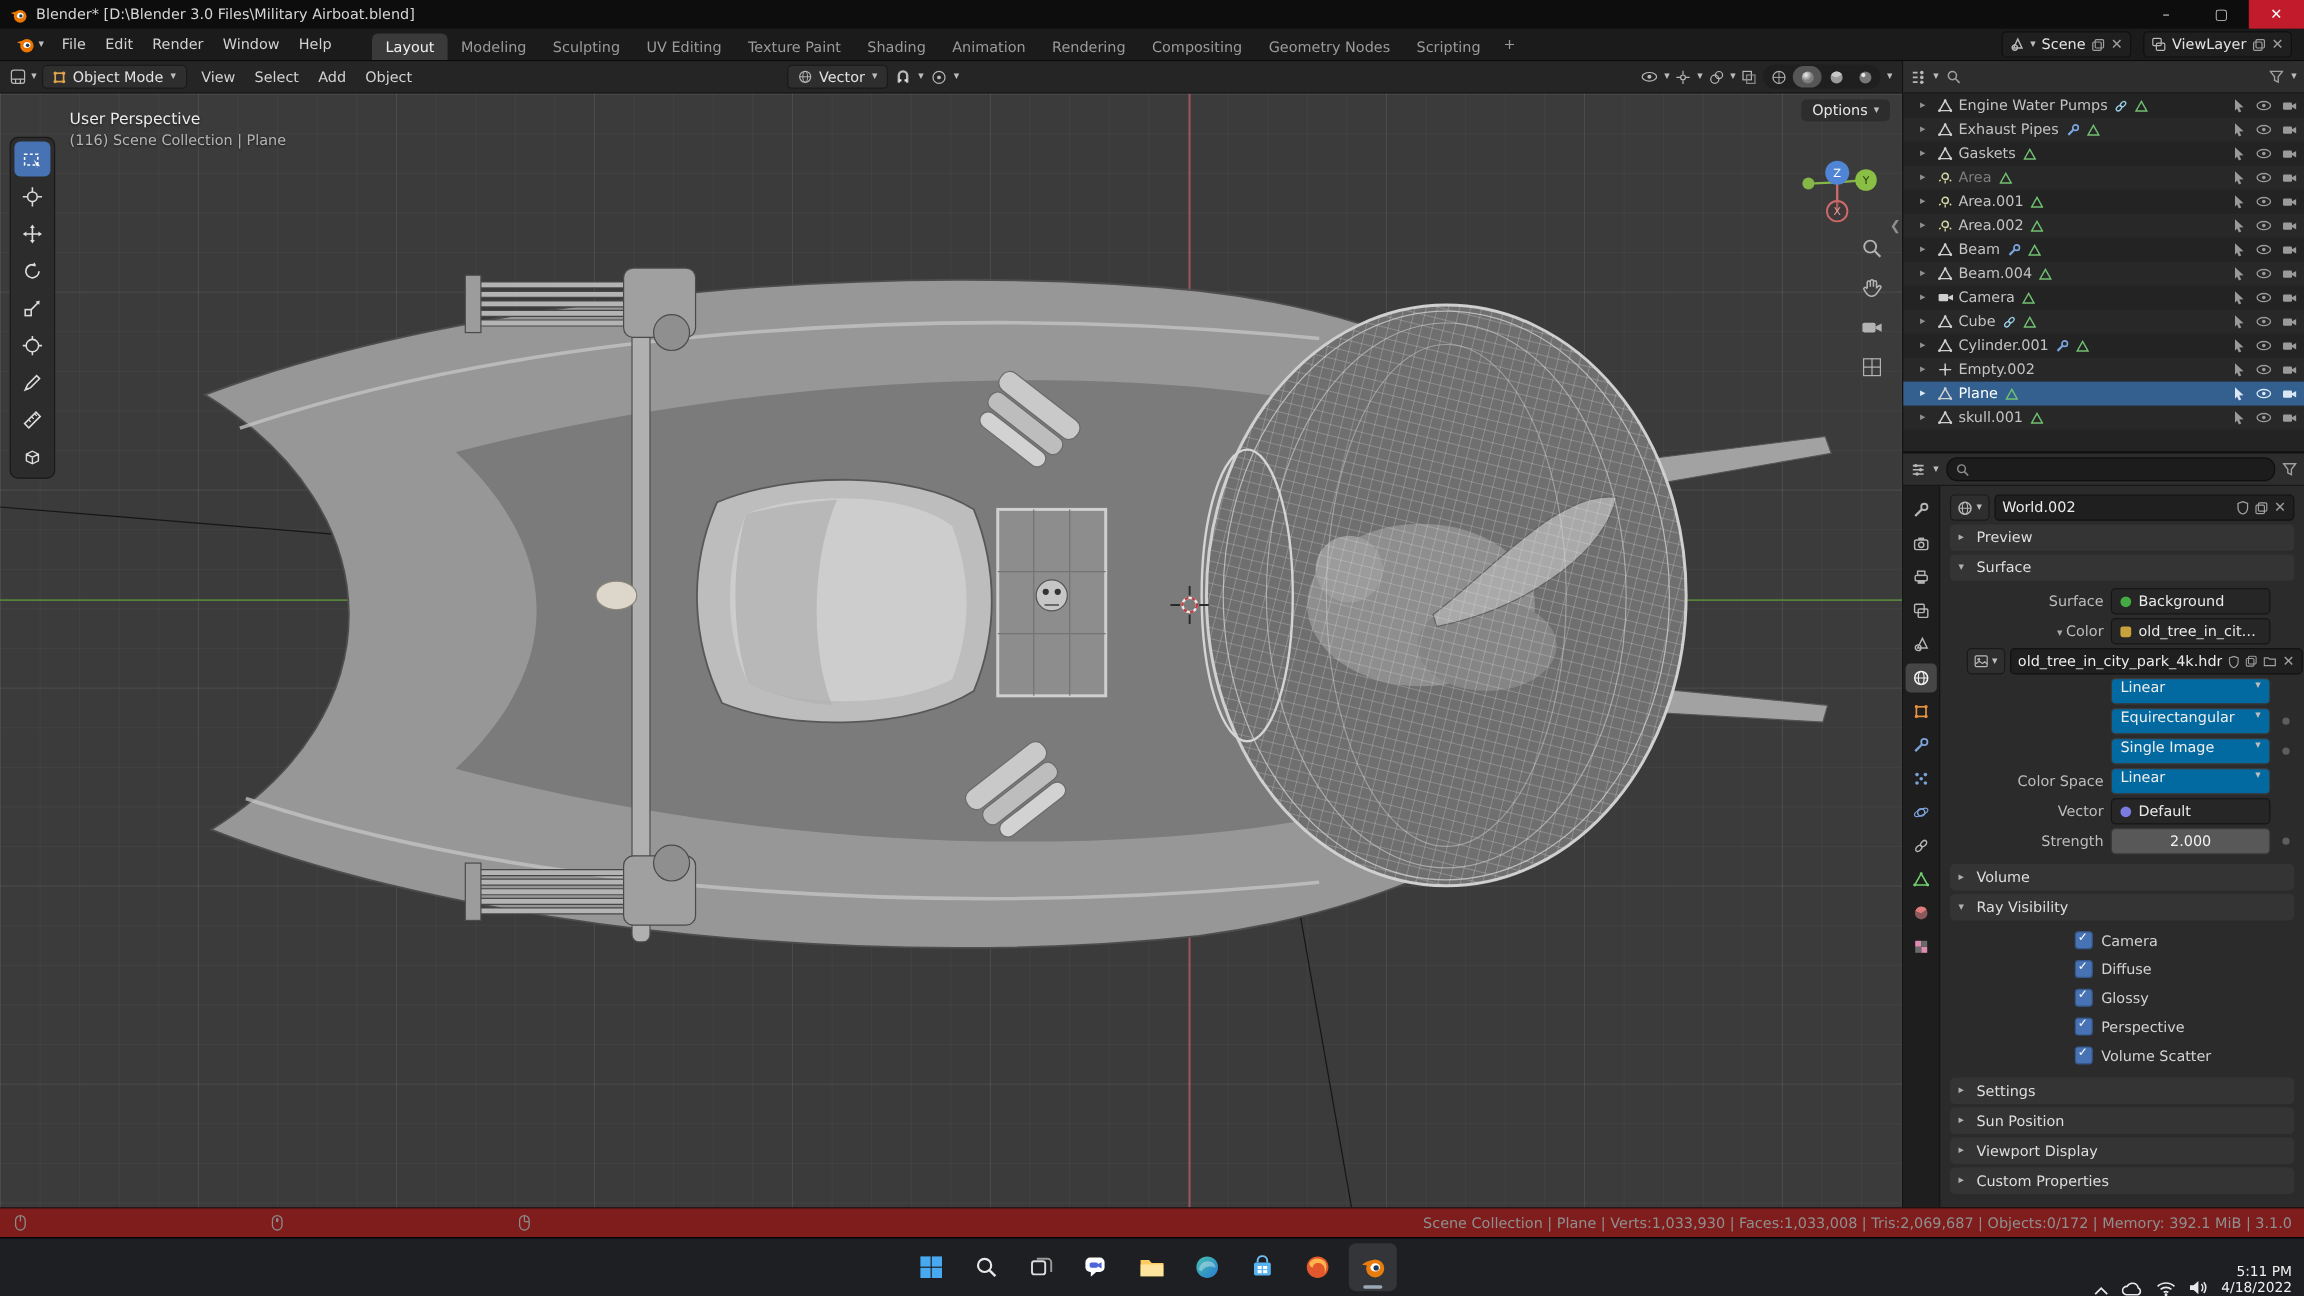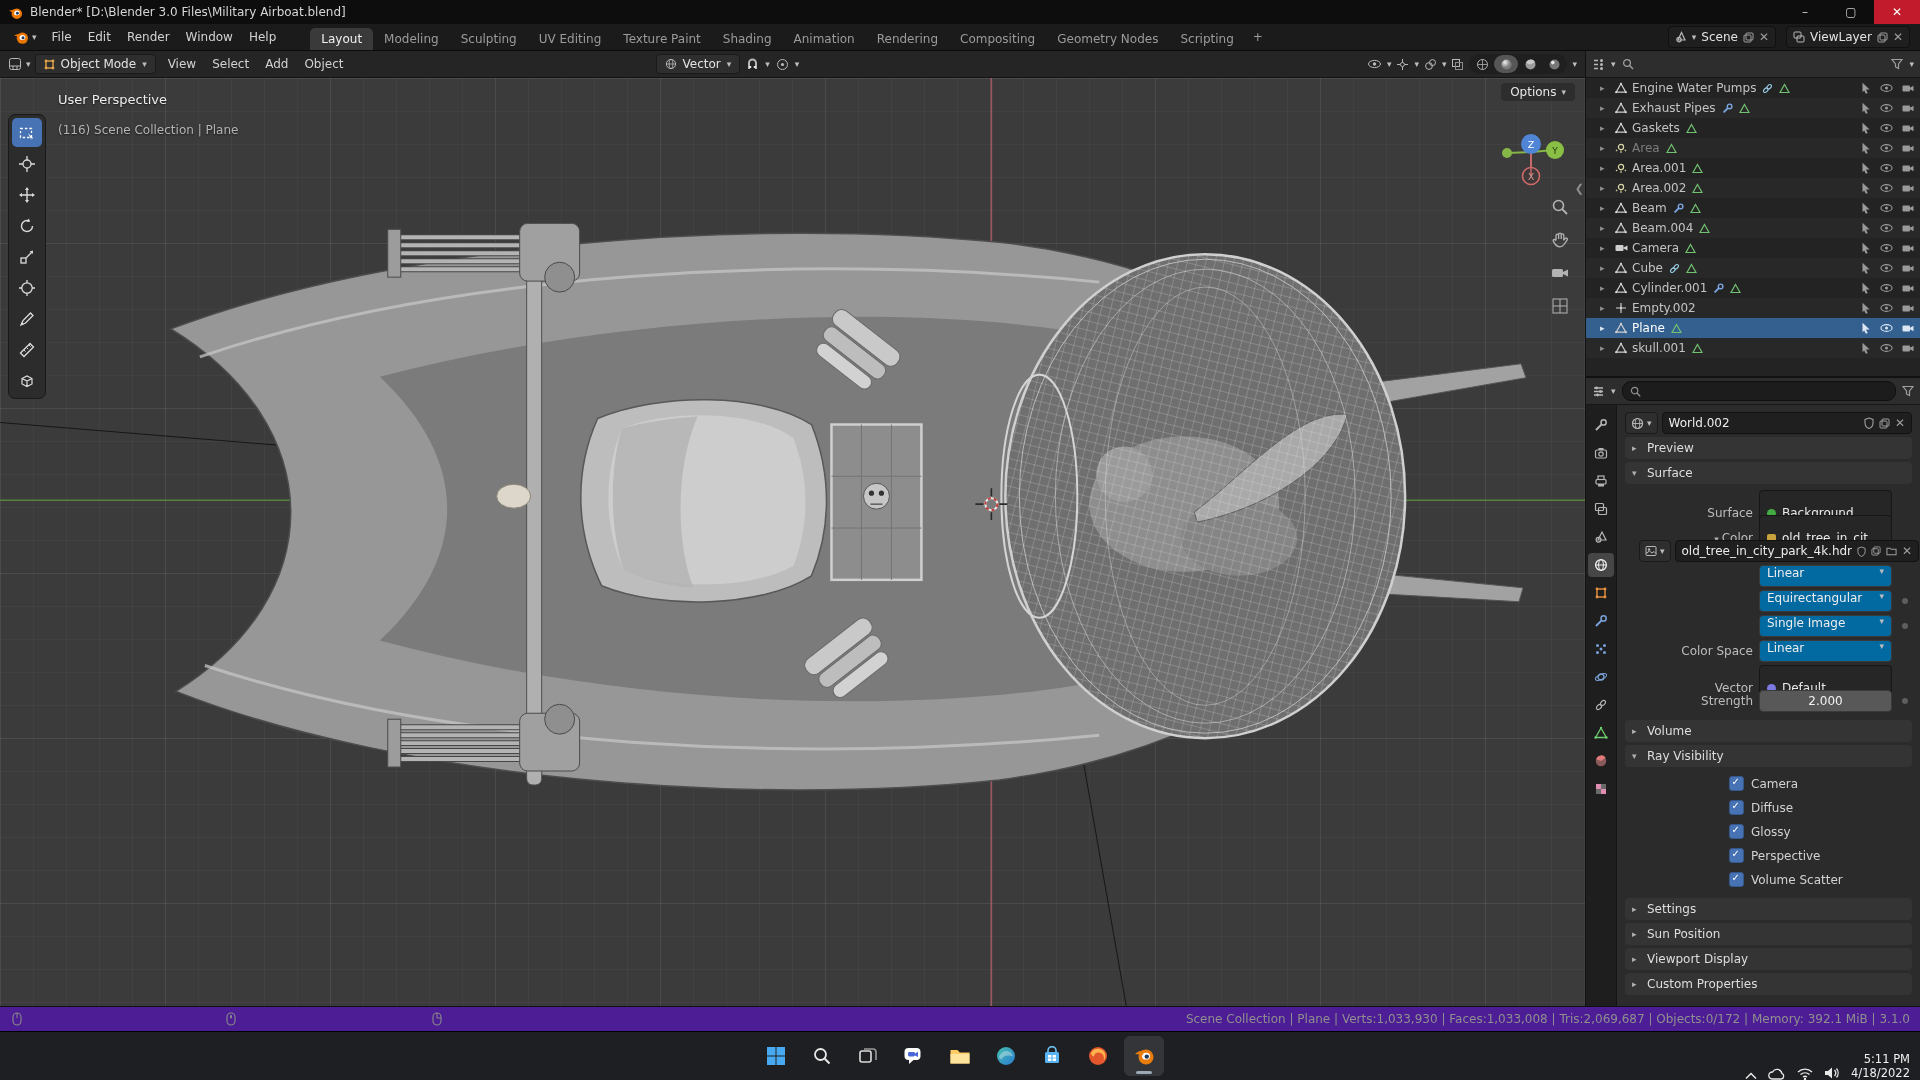--- a/index.html
+++ b/index.html
@@ -47,21 +47,21 @@
   .viewport{flex:1;position:relative;overflow:hidden;background-color:#3b3b3b;
     background-image:
       linear-gradient(rgba(255,255,255,.055) 1px,transparent 1px),
       linear-gradient(90deg,rgba(255,255,255,.055) 1px,transparent 1px),
       linear-gradient(rgba(255,255,255,.03) 1px,transparent 1px),
       linear-gradient(90deg,rgba(255,255,255,.03) 1px,transparent 1px);
     background-size:165px 165px,165px 165px,33px 33px,33px 33px}
   .vp-svg{position:absolute;inset:0;width:100%;height:100%}
   .vp-overlay-text{position:absolute;left:58px;top:14px;pointer-events:none}
   .vp-overlay-text .l1{color:#ececec;font-size:13px;text-shadow:0 1px 2px rgba(0,0,0,.6)}
-  .vp-overlay-text .l2{color:#b5b5b5;font-size:12px;margin-top:16px;text-shadow:0 1px 2px rgba(0,0,0,.6)}
+  .vp-overlay-text .l2{color:#b5b5b5;font-size:12px;margin-top:3px;text-shadow:0 1px 2px rgba(0,0,0,.6)}
   .options-btn{position:absolute;top:5px;right:10px;display:flex;align-items:center;gap:5px;
     color:#e6e6e6;background:rgba(35,35,35,.55);border-radius:4px;padding:2px 9px}
   .vp-gizmo{position:absolute;top:38px;right:18px;width:72px;height:72px}
   .vp-sideicons{position:absolute;top:118px;right:14px;display:flex;flex-direction:column;gap:11px;align-items:center}
   .vp-sideicons .sic{width:22px;height:22px;display:flex;align-items:center;justify-content:center;opacity:.85}
   .collapse-chv{position:absolute;top:104px;right:1px;color:#8f8f8f;font-size:11px}
 
   .vp-toolbar{position:absolute;left:8px;top:36px;display:flex;flex-direction:column;gap:2px;
     background:#2c2c2c;border:1px solid #191919;border-radius:7px;padding:3px}
   .tool-btn{width:30px;height:29px;display:flex;align-items:center;justify-content:center;border-radius:5px;color:#dcdcdc}
@@ -110,36 +110,36 @@
 
   .panel-row{display:flex;align-items:center;gap:6px;height:22px;background:#343434;border-radius:4px;padding:0 7px;color:#dedede}
   .panel-row .tri{font-size:9px;color:#b0b0b0;width:9px}
   .panel-body{display:flex;flex-direction:column;gap:3px;padding:3px 0 5px 0}
 
   .prow{display:grid;grid-template-columns:128px 1fr 14px;align-items:center;gap:6px;height:22px}
   .plabel{text-align:right;color:#bdbdbd;white-space:nowrap}
   .plabel .tri{font-size:9px;color:#a8a8a8;margin-right:3px}
   .pdot{width:6px;height:6px;border-radius:50%;background:#5e5e5e;justify-self:center}
   .pdot.off{background:transparent}
-  .field{display:flex;align-items:center;gap:6px;background:#262626;border:1px solid #161616;border-radius:4px;height:20px;padding:12px 7px;color:#e9e9e9;overflow:hidden}
+  .field{display:flex;align-items:center;gap:6px;background:#262626;border:1px solid #161616;border-radius:4px;height:20px;padding:0 7px;color:#e9e9e9;overflow:hidden}
   .field .txt{white-space:nowrap;overflow:hidden;text-overflow:ellipsis}
   .drop{display:flex;align-items:flex-start;background:#0369a1;border:1px solid #3a3a3a;border-radius:4px;height:20px;padding:0 7px;color:#eee}
   .drop .txt{flex:1;white-space:nowrap;overflow:hidden}
   .slider{display:flex;align-items:center;justify-content:center;background:#585858;border:1px solid #3a3a3a;border-radius:4px;height:20px;color:#f2f2f2}
   .sock{width:9px;height:9px;border-radius:50%;flex:0 0 auto}
   .datarow{display:flex;align-items:center;gap:4px;height:22px;padding-left:14px}
 
   .cb-row{display:flex;align-items:center;gap:7px;height:21px;margin-left:104px}
   .cb{width:13px;height:13px;border-radius:3px;background:#545454;border:1px solid #333;position:relative}
   .cb.checked{background:#4772b3;border-color:#35578c}
   .cb.checked::after{content:"✓";position:absolute;left:1.5px;top:-1.5px;color:#fff;font-size:10px}
   .cb-label{color:#d2d2d2}
 
   
-  .statusbar{height:24px;background:#4c1d95;border-top:1px solid #101010;display:flex;align-items:center;flex:0 0 auto;padding:0 10px}
+  .statusbar{height:24px;background:#7f1d1d;border-top:1px solid #101010;display:flex;align-items:center;flex:0 0 auto;padding:0 10px}
   .sb-hints{display:flex;align-items:center}
   .sb-stats{margin-left:auto;color:#8f8f8f;white-space:nowrap}
 
   
   .taskbar{height:48px;background:#1e1f22;border-top:1px solid #000;display:flex;align-items:center;position:relative;flex:0 0 auto}
   .tb-center{margin:0 auto;display:flex;align-items:center;gap:6px}
   .task-ic{width:40px;height:40px;display:flex;align-items:center;justify-content:center;border-radius:6px;position:relative}
   .task-ic.running{background:rgba(255,255,255,.10)}
   .task-ic.running::after{content:"";position:absolute;bottom:2px;left:12px;width:16px;height:3px;border-radius:2px;background:#9aa7b5}
   .tray{position:absolute;right:10px;top:0;height:100%;display:flex;align-items:flex-end;gap:11px;color:#e8e8e8}

